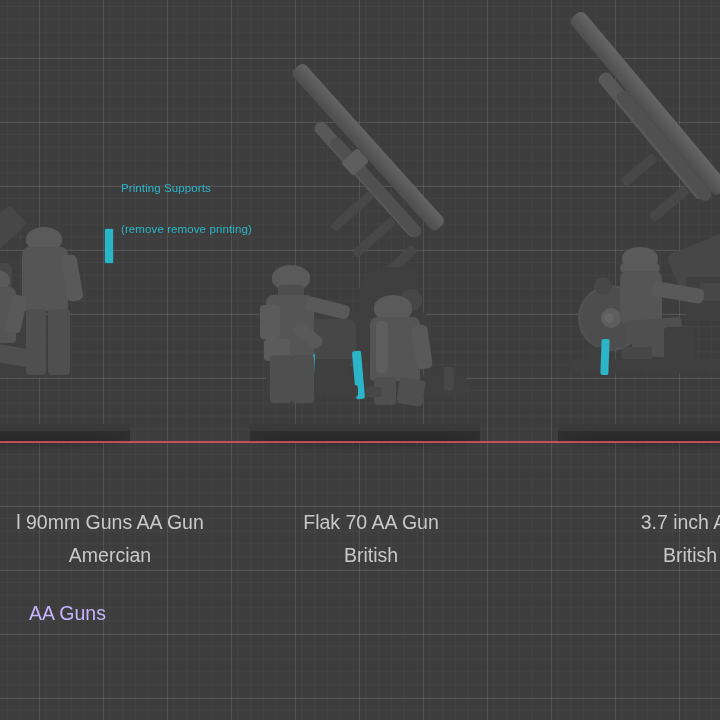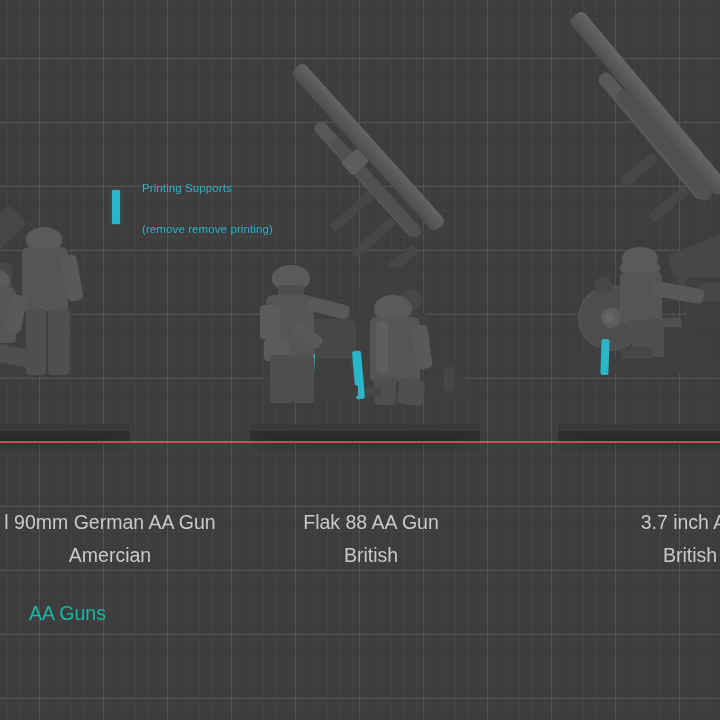--- a/index.html
+++ b/index.html
@@ -25,22 +25,22 @@
       linear-gradient(to bottom, rgba(255,255,255,.10) 1px, transparent 1px);
     background-size:64px 64px;
     background-position:39px 58px;
   }
 
   
   .baseline{position:absolute;left:0;width:720px;height:2px;top:441px;
             background:#d9525a;opacity:.85;}
 
   
-  .legend{position:absolute;left:112px;top:150px;display:flex;
-          align-items:center;gap:22px;}
+  .legend{position:absolute;left:105px;top:150px;display:flex;
+          align-items:flex-end;gap:8px;}
   .legend-swatch{width:8px;height:34px;background:#2ab6c8;border-radius:1px;
                  box-shadow:0 0 2px rgba(42,182,200,.6);}
   .legend-text{color:#2ab6c8;font-size:11.5px;line-height:13.5px;
                letter-spacing:.1px;white-space:pre;margin-top:5px;}
 
   
   .model{position:absolute;bottom:279px;}
   .plinth{position:absolute;bottom:0;background:#2e2e2e;border-radius:1px;
           box-shadow:0 1px 0 rgba(0,0,0,.45);}
   .plinth-top{position:absolute;bottom:0;background:#4a4a4a;}
@@ -65,21 +65,21 @@
          background:radial-gradient(circle,#5d5d5d 0 22%,#4d4d4d 23% 70%,#595959 71% 100%);
          border:2px solid #525252;}
 
   .shade{position:absolute;background:rgba(0,0,0,.18);border-radius:50%;
          filter:blur(4px);}
 
   
   .caption{position:absolute;color:#c9c9c9;text-align:center;
            font-size:19.5px;line-height:33px;white-space:nowrap;}
   .caption .nat{display:block;}
-  .title{position:absolute;color:#14b8a6;font-size:19.5px;white-space:nowrap;}
+  .title{position:absolute;color:#c4b5fd;font-size:19.5px;white-space:nowrap;}
 </style>
 </head>
 <body>
 
 <div id="stage">
 
   <div class="grid-fine"></div>
   <div class="grid-major"></div>
 
   <div class="model" style="left:-120px;width:300px;height:250px;">
@@ -234,26 +234,26 @@
 
   <div class="legend">
     <div class="legend-swatch"></div>
     <div class="legend-text">
       <div>Printing Supports</div>
       <div>(remove remove printing)</div>
     </div>
   </div>
 
   <div class="caption" style="left:-70px;top:506px;width:360px;">
-    <span>l 90mm German AA Gun</span>
+    <span>l 90mm Guns AA Gun</span>
     <span class="nat">Amercian</span>
   </div>
 
   <div class="caption" style="left:191px;top:506px;width:360px;">
-    <span>Flak 88 AA Gun</span>
+    <span>Flak 70 AA Gun</span>
     <span class="nat">British</span>
   </div>
 
   <div class="caption" style="left:510px;top:506px;width:360px;text-align:center;">
     <span>3.7 inch AA</span>
     <span class="nat">British</span>
   </div>
 
   <div class="title" style="left:29px;top:602px;">AA Guns</div>
 

